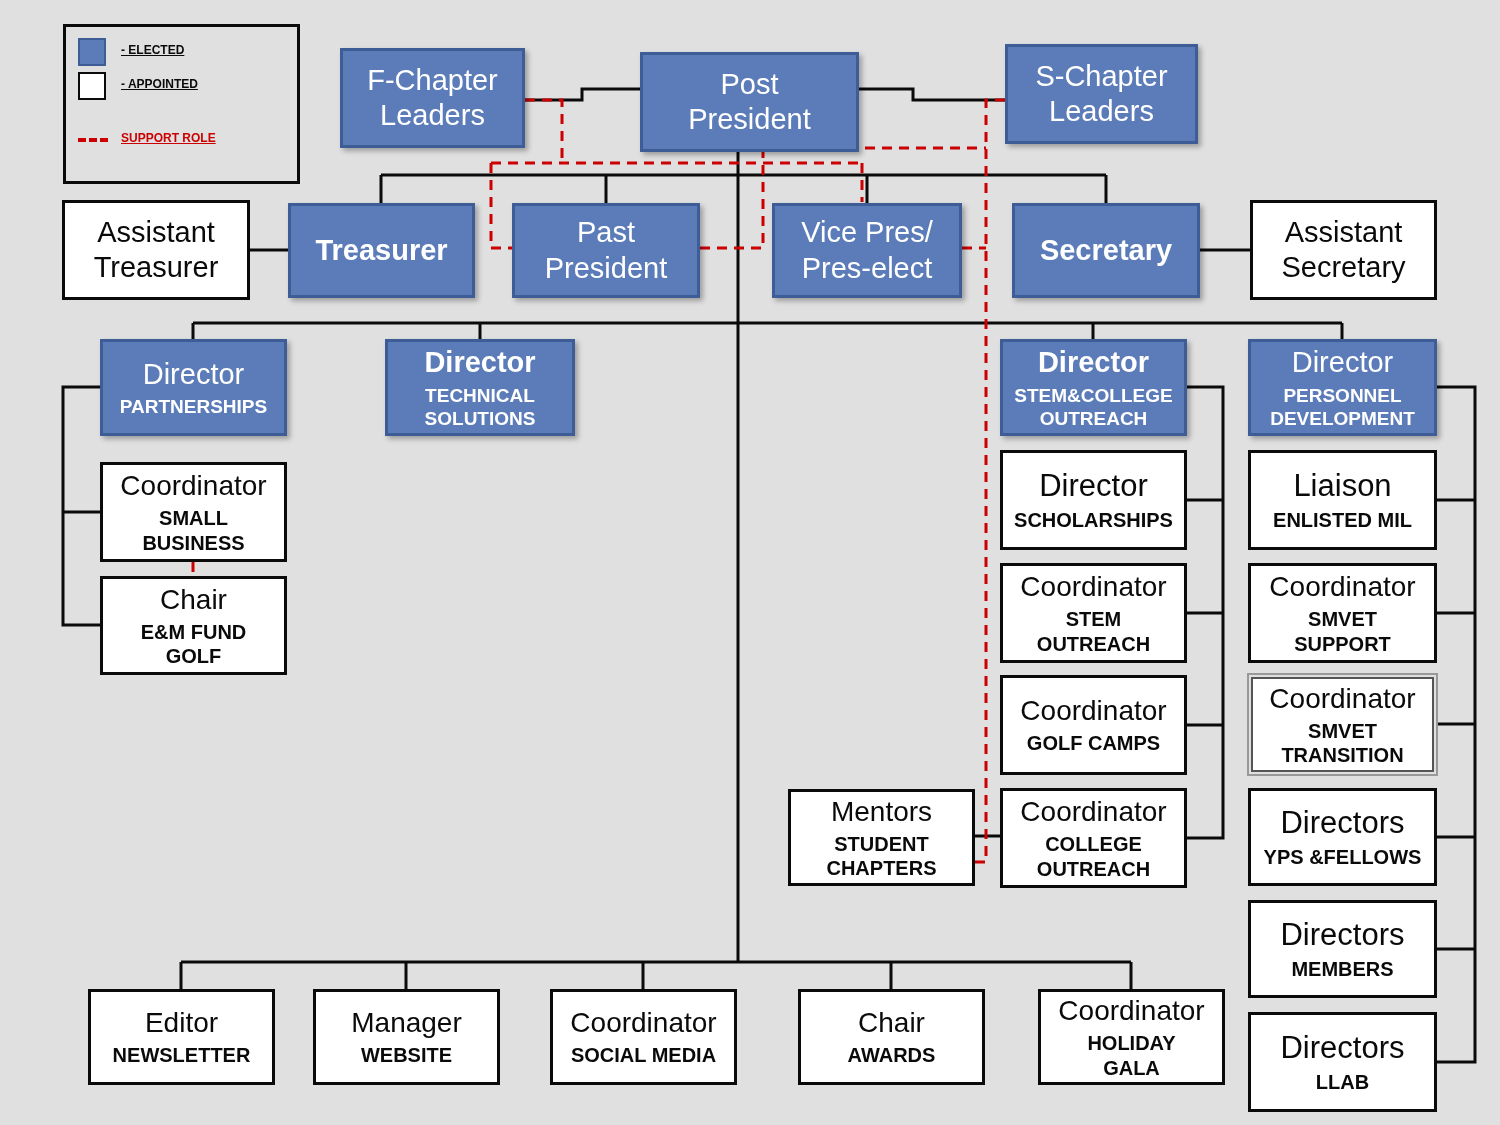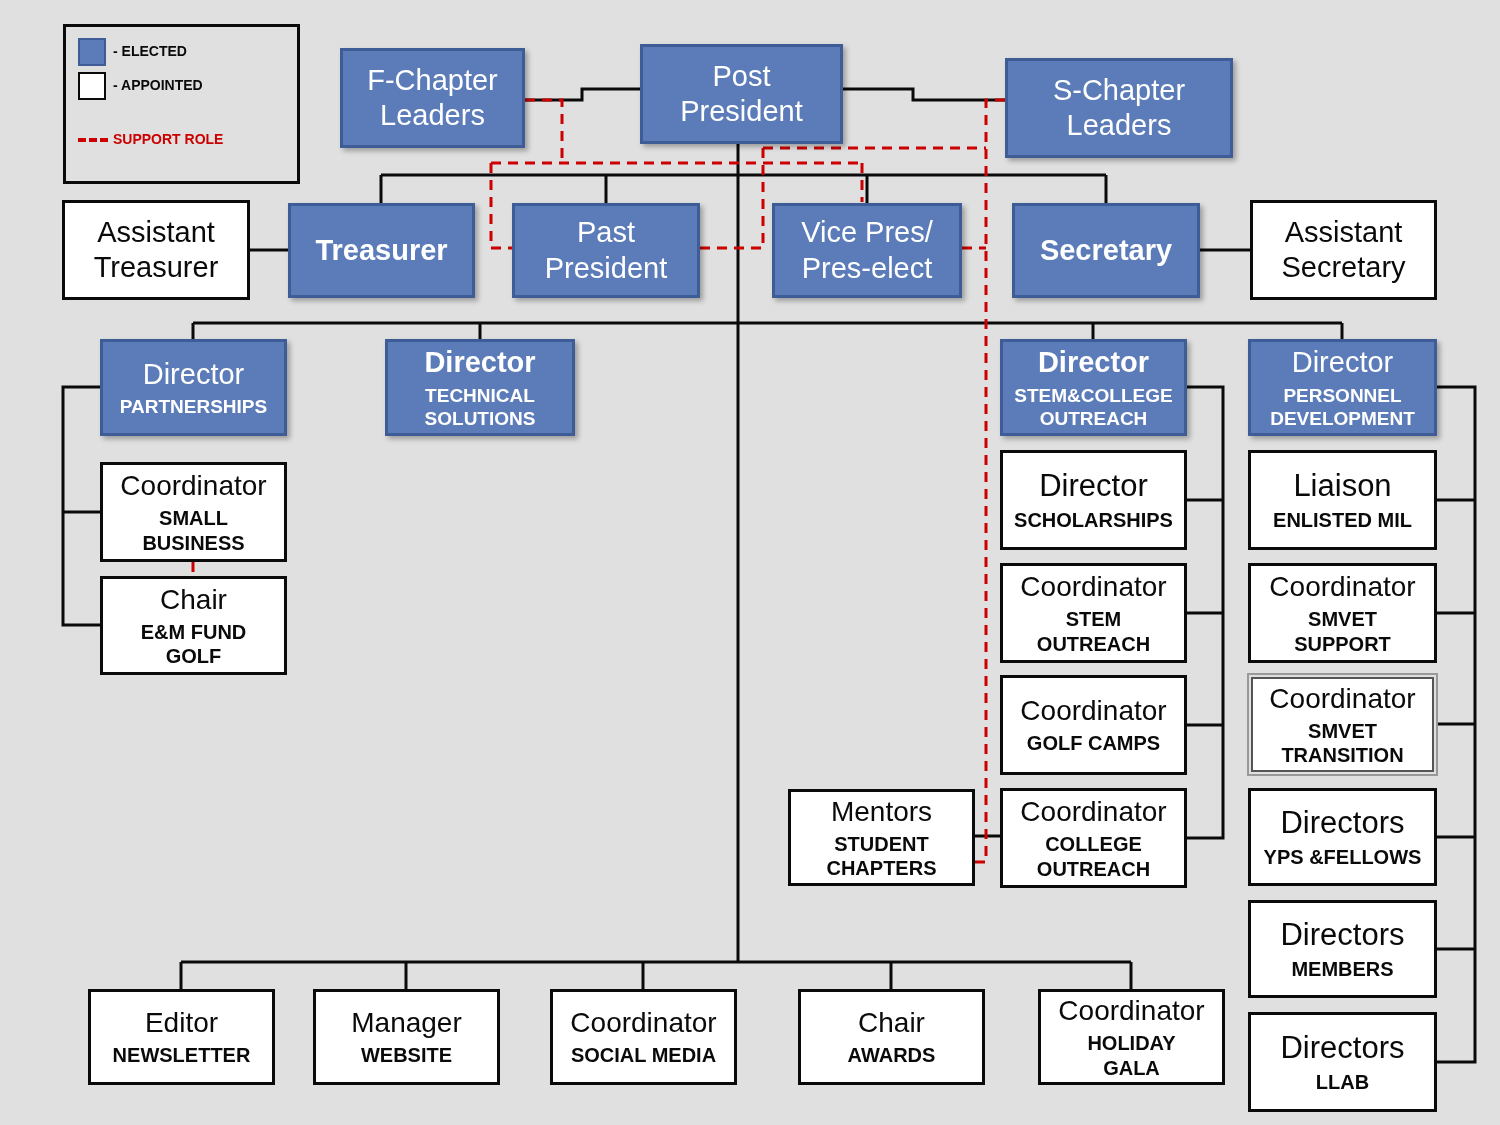--- a/index.html
+++ b/index.html
@@ -44,21 +44,21 @@
     outline-offset:2px;
   }
   .legend{
     position:absolute;left:63px;top:24px;width:237px;height:160px;
     border:3px solid #0a0a0a;box-sizing:border-box;
   }
   .legend .sw{position:absolute;width:28px;height:28px;box-sizing:border-box;}
   .legend .sw-elected{left:12px;top:11px;background:var(--elected-fill,#5b7cb8);border:2px solid var(--elected-border,#3e5c96);}
   .legend .sw-appointed{left:12px;top:45px;background:#fff;border:2px solid #0a0a0a;}
   .legend .dash{position:absolute;left:12px;top:111px;width:30px;border-top:4px dashed var(--support,#cc0000);}
-  .legend .lab{position:absolute;left:47px;font-size:14px;font-weight:bold;color:#0a0a0a;}
+  .legend .lab{position:absolute;left:55px;font-size:12px;font-weight:bold;color:#0a0a0a;text-decoration:underline;}
   .legend .lab1{top:16px;}
   .legend .lab2{top:50px;}
   .legend .lab3{top:104px;color:var(--support,#cc0000);}
 </style>
 </head>
 <body>
 
 <div class="canvas" style="--bg: #E0E0E0; --elected-fill: #5B7CB8; --elected-border: #3E5C96; --support: #CC0000; --appointed-fill: #FFFFFF;">
 
   <svg class="wires" viewBox="0 0 1500 1125">
@@ -100,25 +100,25 @@
     <div class="sw sw-appointed"></div>
     <div class="lab lab2">- APPOINTED</div>
     <div class="dash"></div>
     <div class="lab lab3">SUPPORT ROLE</div>
   </div>
 
   <div class="node elected" style="left:340px;top:48px;width:185px;height:100px">
     <div class="t">F-Chapter
 Leaders</div>
   </div>
-  <div class="node elected" style="left:640px;top:44px;width:203px;height:100px">
+  <div class="node elected" style="left:640px;top:52px;width:219px;height:100px">
     <div class="t">Post
 President</div>
   </div>
-  <div class="node elected" style="left:1005px;top:58px;width:228px;height:100px">
+  <div class="node elected" style="left:1005px;top:44px;width:193px;height:100px">
     <div class="t">S-Chapter
 Leaders</div>
   </div>
 
   <div class="node appointed row2" style="left:62px;top:200px;width:188px;height:100px">
     <div class="t">Assistant
 Treasurer</div>
   </div>
   <div class="node elected boldt" style="left:288px;top:203px;width:187px;height:95px">
     <div class="t">Treasurer</div>

